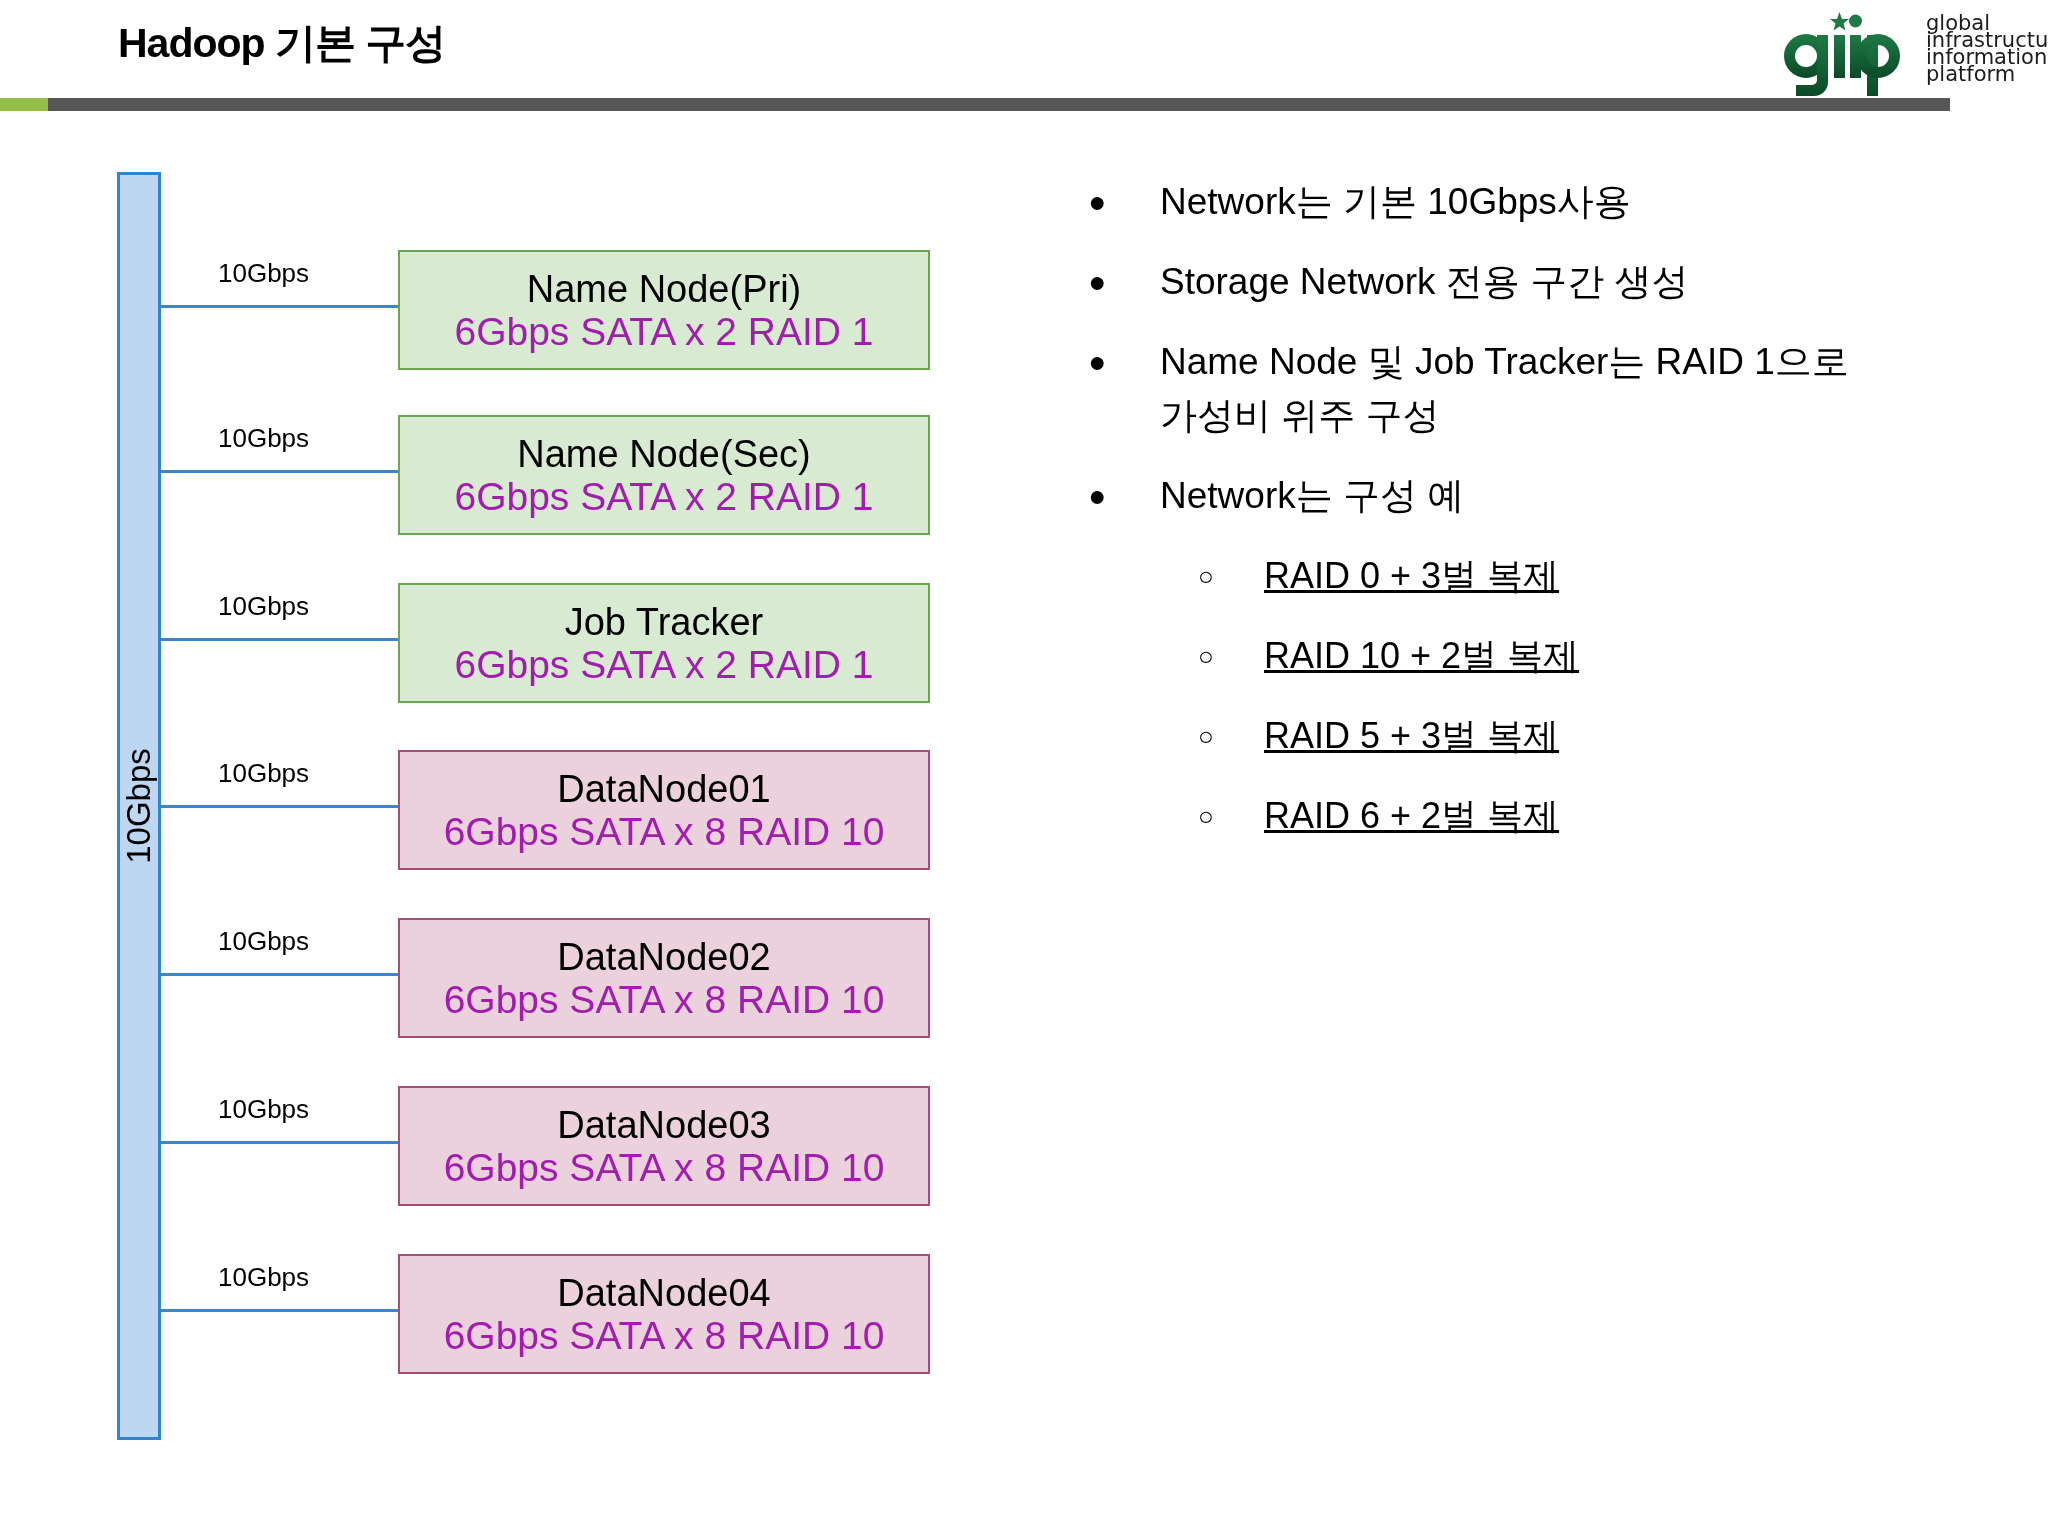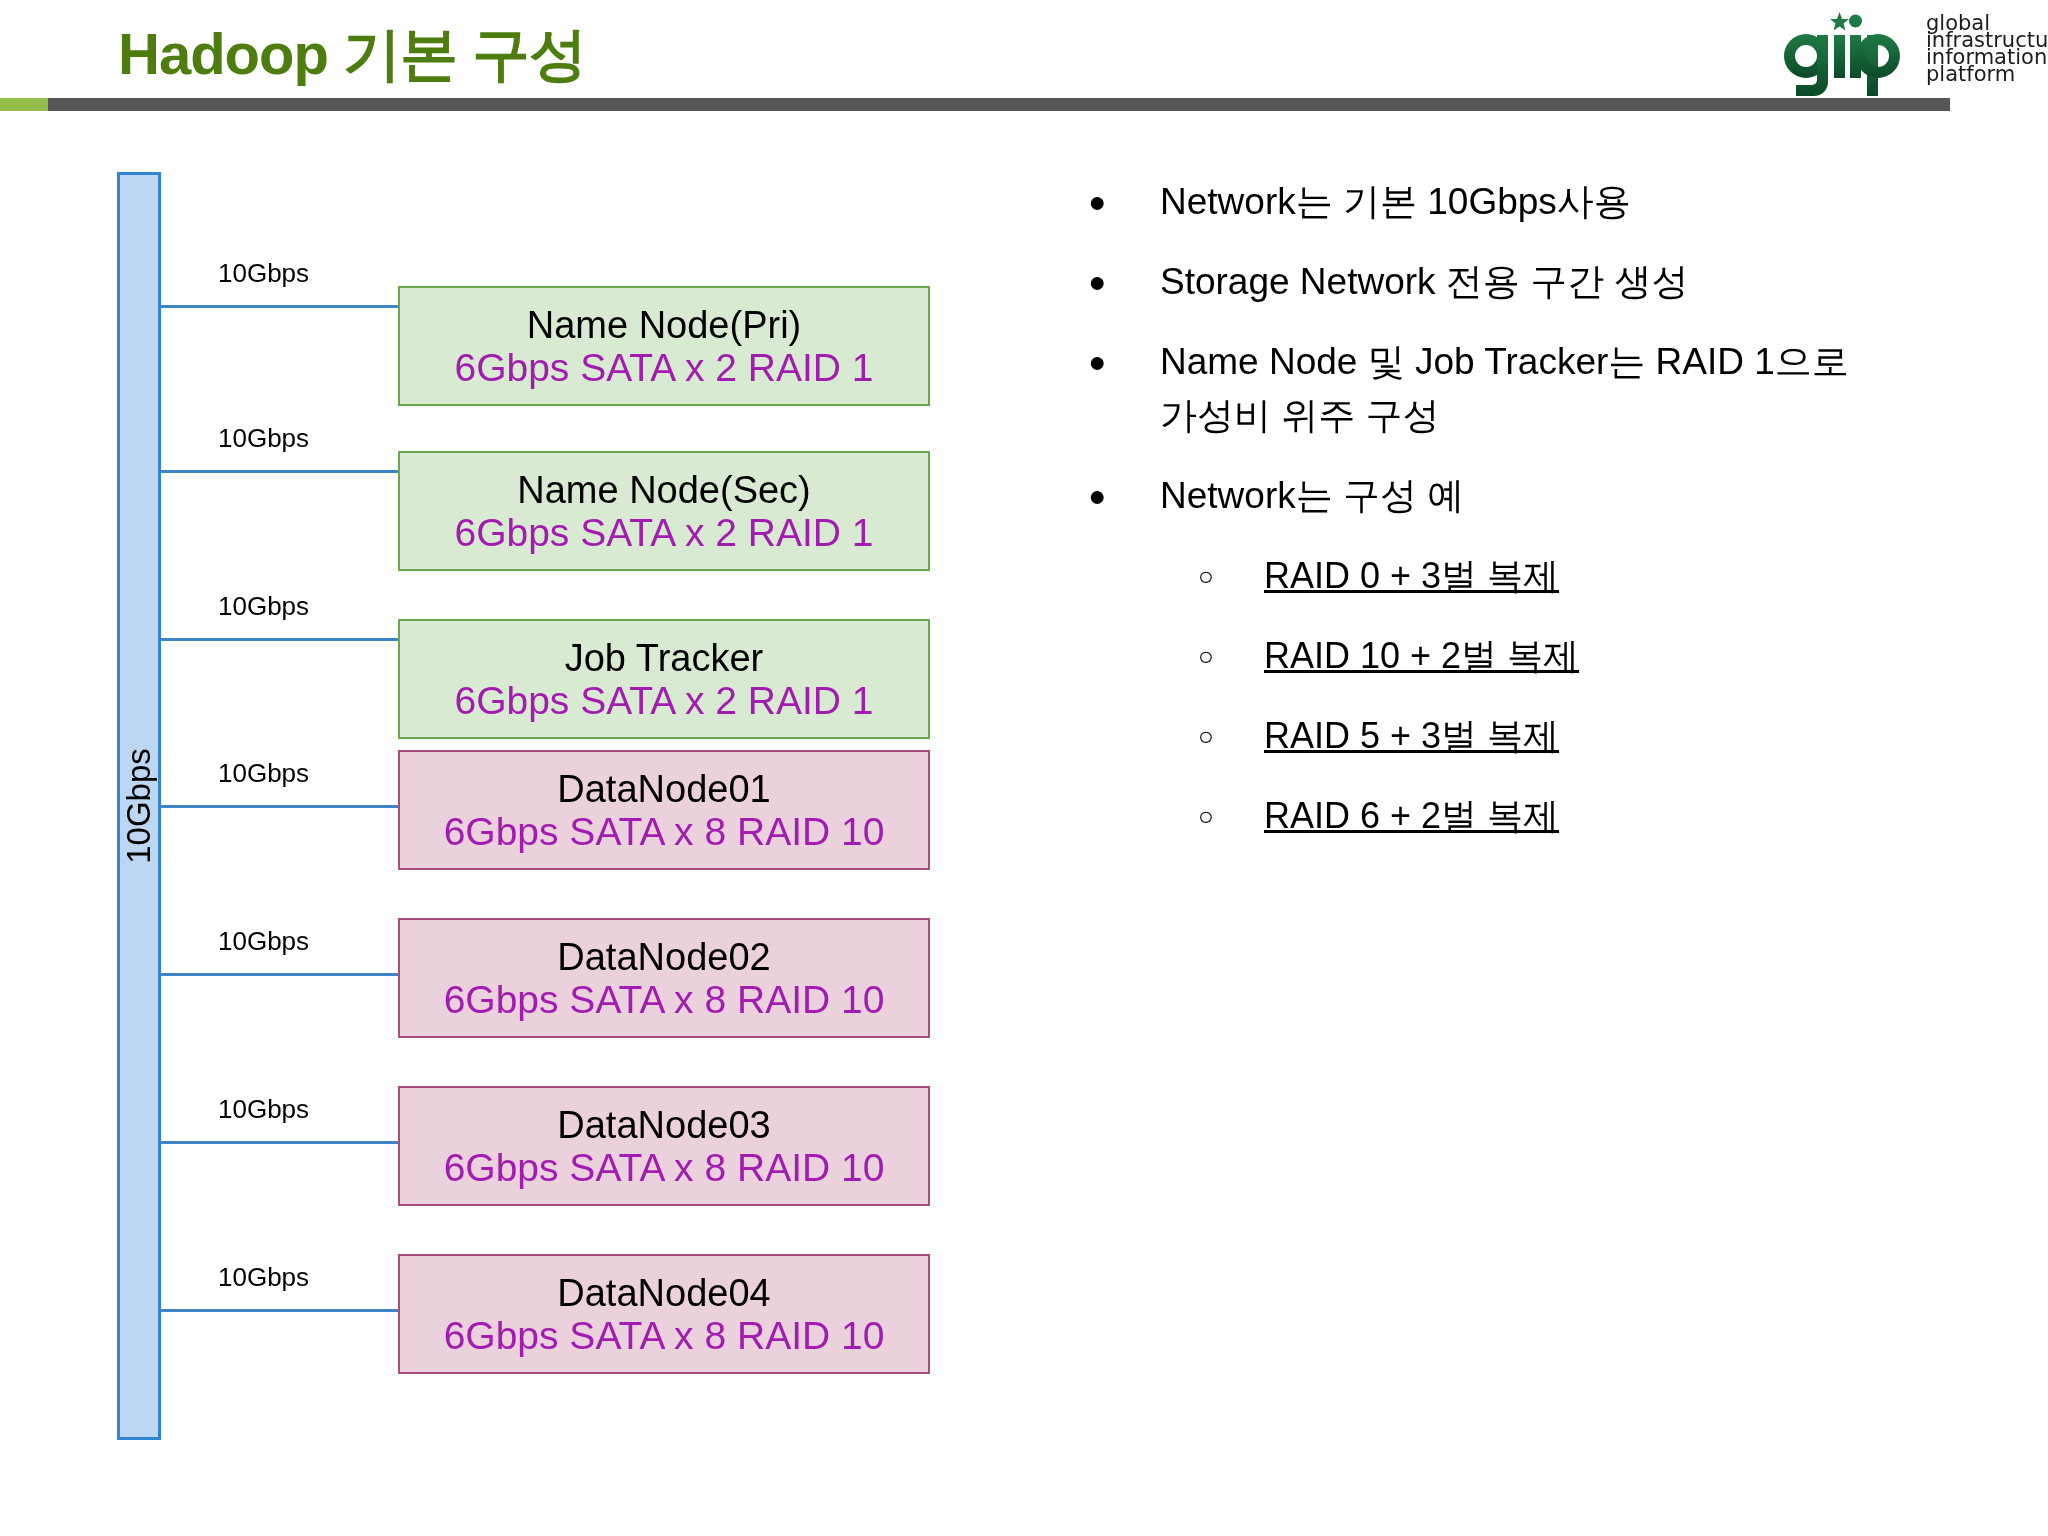--- a/index.html
+++ b/index.html
@@ -20,25 +20,25 @@
   #slide-header {
     position: absolute;
     left: 0; top: 0;
     width: 2048px;
     height: 130px;
   }
   #page-title {
     position: absolute;
     left: 118px;
     top: 16px;
-    font-size: 58px;
+    font-size: 41px;
     font-weight: bold;
     letter-spacing: -1px;
     white-space: nowrap;
-    color: #4d7c0f;
+    color: #000000;
   }
   #header-rule {
     position: absolute;
     left: 0;
     top: 98px;
     width: 1950px;
     height: 13px;
     background: #565656;
   }
   #header-rule-accent {
@@ -122,21 +122,20 @@
     position: absolute;
     left: 398px;
     width: 532px;
     box-sizing: border-box;
     text-align: center;
     padding-top: 14px;
   }
   .node-box.green {
     background: #d9ead3;
     border: 2px solid #6aa84f;
-    margin-top: 36px;
   }
   .node-box.pink {
     background: #ead1dc;
     border: 2px solid #a64d79;
   }
   .node-box-title {
     font-size: 38px;
     line-height: 46px;
     color: #000000;
   }

